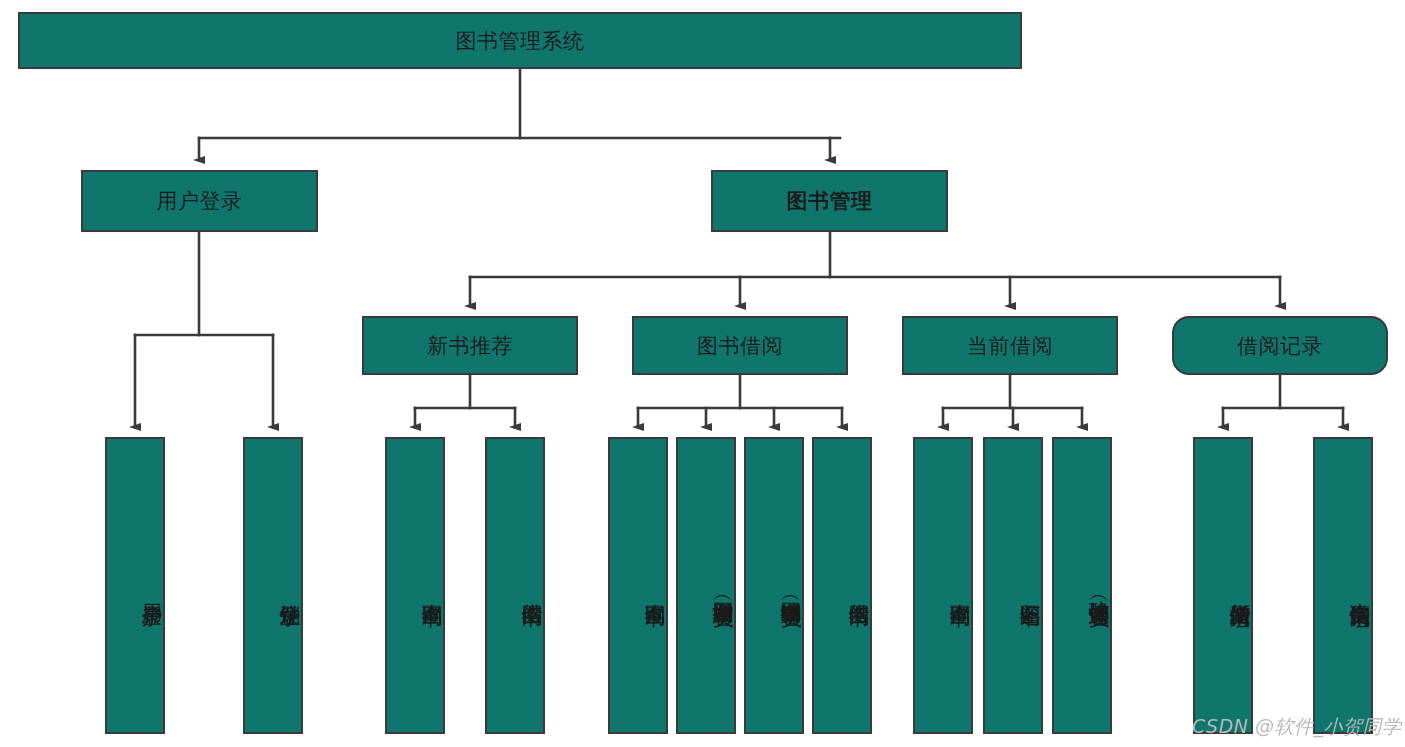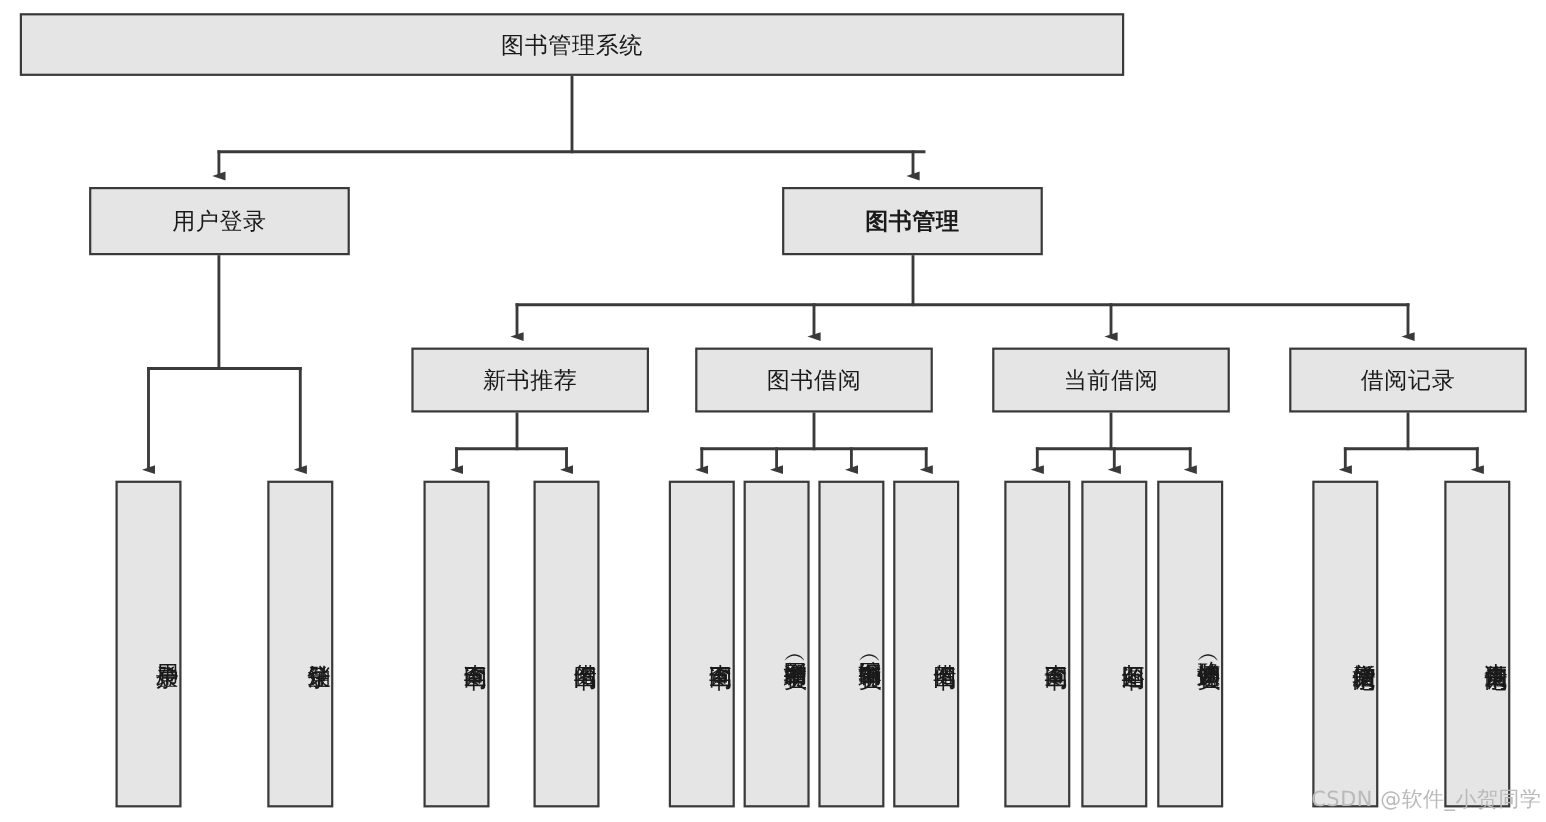--- a/index.html
+++ b/index.html
@@ -22,21 +22,21 @@
     left: 0;
     top: 0;
     width: 1405px;
     height: 747px;
     pointer-events: none;
   }
   .node {
     position: absolute;
     box-sizing: border-box;
     border: 2px solid #3a3a3a;
-    background: #e5e5e5;
+    background: #0f766e;
     display: flex;
     align-items: center;
     justify-content: center;
     color: #1a1a1a;
   }
   .node-h {
     font-size: 21px;
     letter-spacing: 0.5px;
   }
   .node-v {
@@ -116,24 +116,24 @@
       <path d="M1223,408 L1223,427" marker-end="url(#arrow)"></path>
       <path d="M1343,408 L1343,427" marker-end="url(#arrow)"></path>
     </g>
   </svg>
 
   <div class="node node-h" style="left: 18px; top: 12px; width: 1004px; height: 57px;">图书管理系统</div>
 
   <div class="node node-h" style="left: 81px; top: 170px; width: 237px; height: 62px;">用户登录</div>
   <div class="node node-h" style="left: 711px; top: 170px; width: 237px; height: 62px; font-weight: bold;">图书管理</div>
 
-  <div class="node node-h" style="left: 362px; top: 316px; width: 216px; height: 59px; margin-left: 12px;">新书推荐</div>
+  <div class="node node-h" style="left: 362px; top: 316px; width: 216px; height: 59px;">新书推荐</div>
   <div class="node node-h" style="left: 632px; top: 316px; width: 216px; height: 59px;">图书借阅</div>
   <div class="node node-h" style="left: 902px; top: 316px; width: 216px; height: 59px; text-align: center;">当前借阅</div>
-  <div class="node node-h" style="left: 1172px; top: 316px; width: 216px; height: 59px;">借阅记录</div>
+  <div class="node node-h" style="left: 1172px; top: 316px; width: 216px; height: 59px; border-radius: 17px;">借阅记录</div>
 
   <div class="node node-v" style="left: 105px; top: 437px; width: 60px; height: 297px;">
     <span class="vtext">用户登录</span>
   </div>
   <div class="node node-v" style="left: 243px; top: 437px; width: 60px; height: 297px;">
     <span class="vtext">注销登录</span>
   </div>
   <div class="node node-v" style="left: 385px; top: 437px; width: 60px; height: 297px;">
     <span class="vtext">查询图书</span>
   </div>
@@ -161,15 +161,15 @@
   <div class="node node-v" style="left: 1052px; top: 437px; width: 60px; height: 297px;">
     <span class="vtext">确认归还（管理员）</span>
   </div>
   <div class="node node-v" style="left: 1193px; top: 437px; width: 60px; height: 297px;">
     <span class="vtext">新增借阅记录</span>
   </div>
   <div class="node node-v" style="left: 1313px; top: 437px; width: 60px; height: 297px;">
     <span class="vtext">查询借阅记录</span>
   </div>
 
-  <div class="watermark" style="left: 1192px; top: 714px;">CSDN @软件_小贺同学</div>
+  <div class="watermark" style="left: 1192px; top: 714px; font-style: italic;">CSDN @软件_小贺同学</div>
 
 </div>
 
 </body></html>

